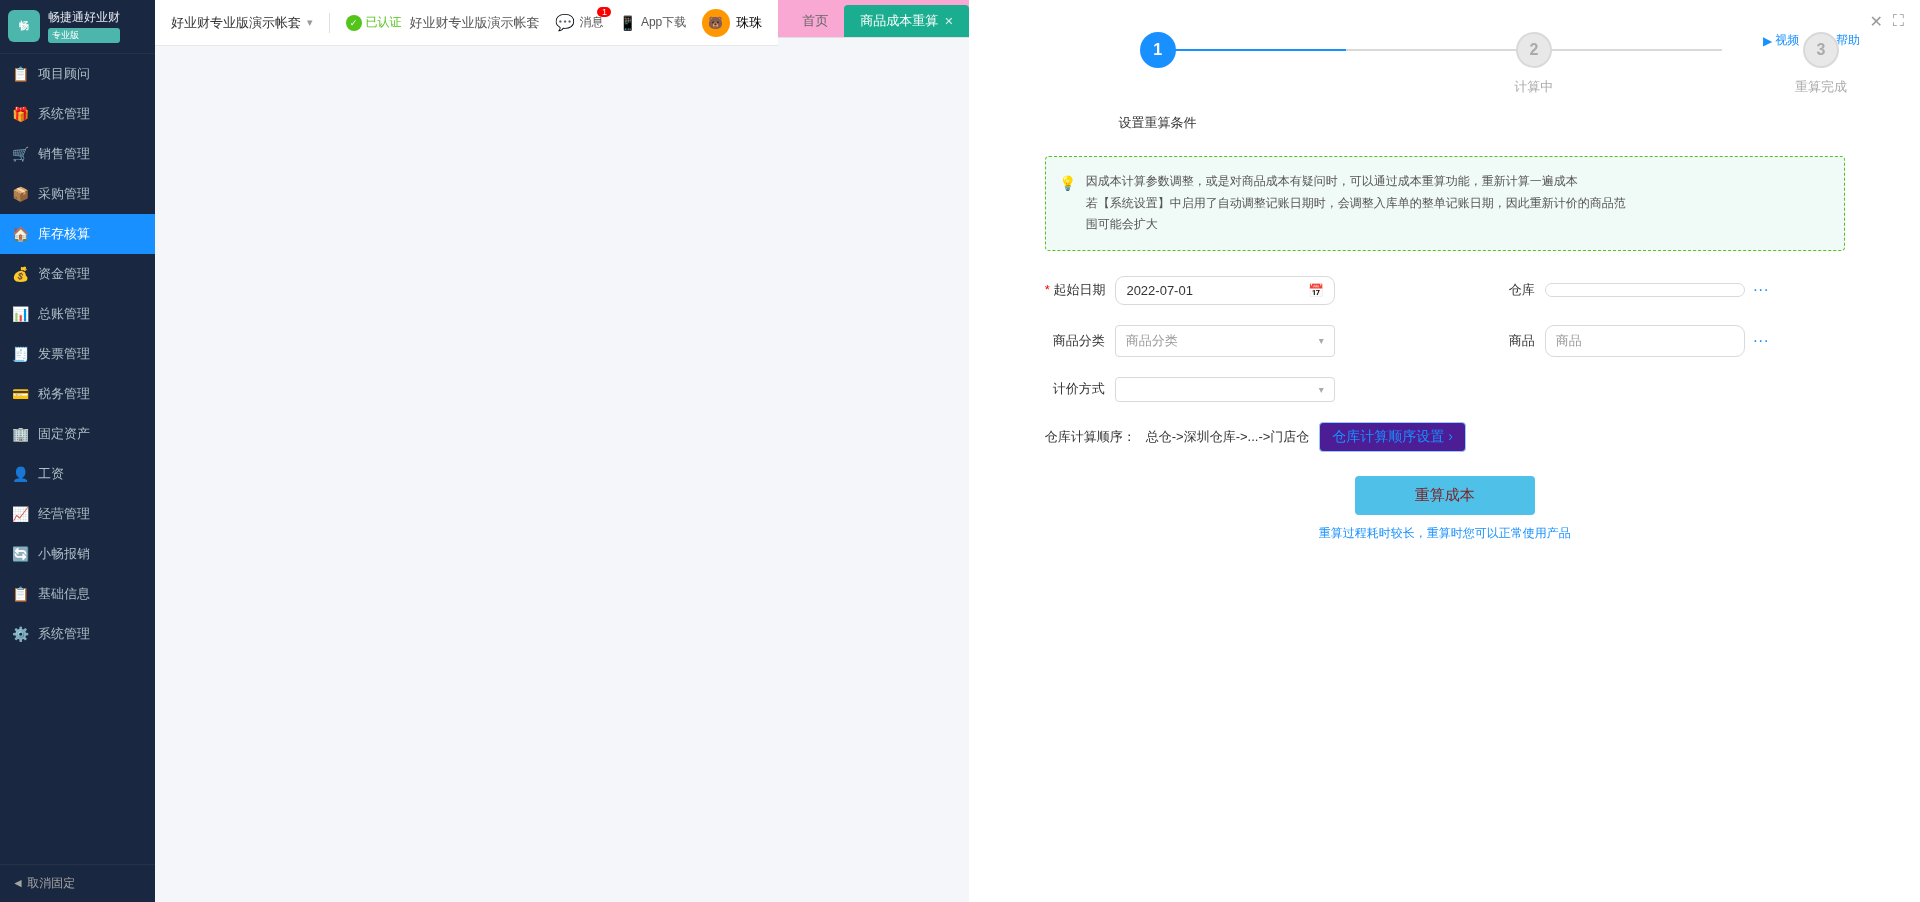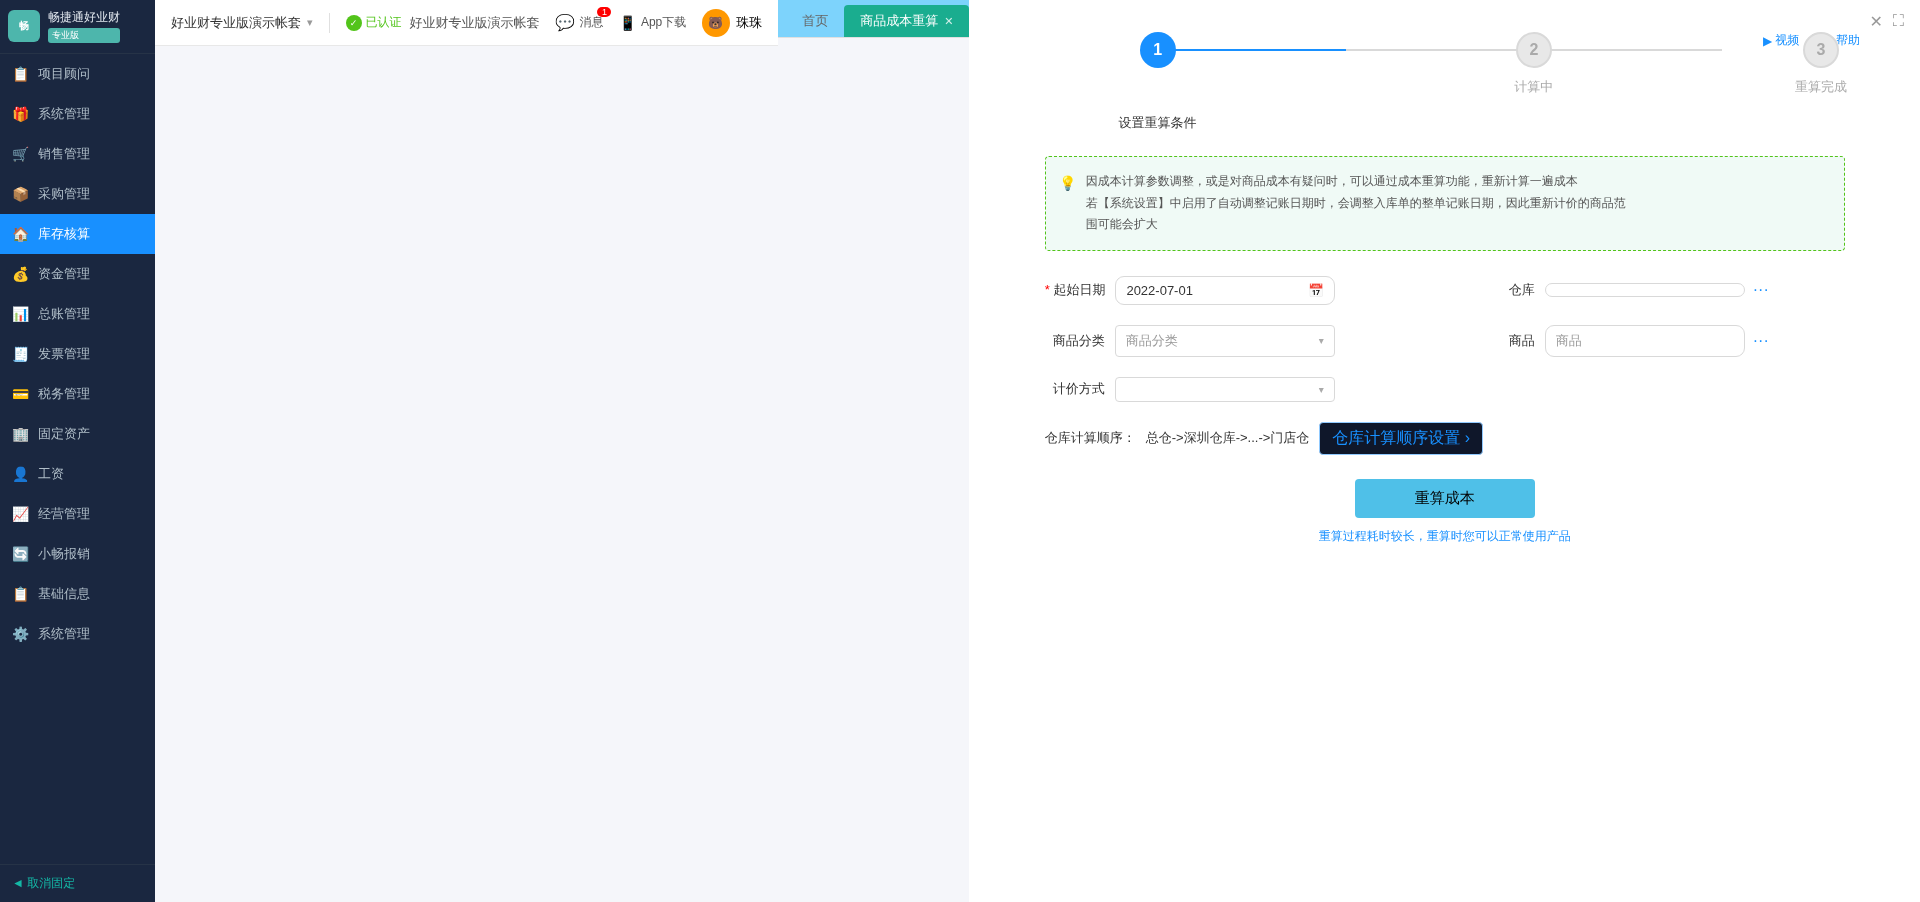--- a/index.html
+++ b/index.html
@@ -61,21 +61,21 @@
       cursor: pointer;
       font-size: 13px;
       transition: background 0.15s;
       white-space: nowrap;
     }
     .sidebar-item.active { background: #1890ff; color: white; }
     .sidebar-item .si-icon { width: 18px; text-align: center; font-size: 14px; flex-shrink: 0; }
     .sidebar-footer {
       padding: 10px 12px;
       border-top: 1px solid #263347;
-      color: #14b8a6;
+      color: #a3a3a3;
       font-size: 12px;
       cursor: pointer;
       display: flex;
       align-items: flex-end;
       gap: 6px;
     }
 
     
     .main {
       flex: 1;
@@ -136,21 +136,21 @@
     .topbar-avatar {
       width: 28px; height: 28px;
       background: #ff9800;
       border-radius: 50%;
       display: flex; align-items: center; justify-content: center;
       font-size: 12px;
     }
 
     
     .tabbar {
-      background: #7dd3fc;
+      background: #f9a8d4;
       height: 38px;
       display: flex;
       align-items: flex-end;
       padding: 0 0 0 0;
       border-bottom: 1px solid #e0e0e0;
       flex-shrink: 0;
     }
     .tab {
       height: 32px;
       display: flex;
@@ -322,42 +322,42 @@
     
     .warehouse-row {
       display: flex;
       align-items: center;
       margin-bottom: 24px;
       gap: 10px;
     }
     .warehouse-label { font-size: 13px; color: #333; min-width: 70px; text-align: right; flex-shrink: 0; }
     .warehouse-text { font-size: 13px; color: #333; }
     .warehouse-btn {
-      background: #0f172a;
+      background: #4c1d95;
       border: 1px solid #91caff;
       border-radius: 4px;
       color: #1890ff;
-      font-size: 16px;
+      font-size: 14px;
       padding: 5px 12px;
       cursor: pointer;
       display: flex;
       align-items: center;
       gap: 4px;
     }
 
     
     .recalc-section {
       text-align: center;
       margin-top: 10px;
     }
     .recalc-btn {
       background: #4fc0e8;
       border: none;
       border-radius: 4px;
-      color: #000000;
+      color: #7f1d1d;
       font-size: 15px;
       padding: 10px 60px;
       cursor: pointer;
       margin-bottom: 10px;
     }
     .recalc-note {
       color: #1890ff;
       font-size: 12px;
     }
 

